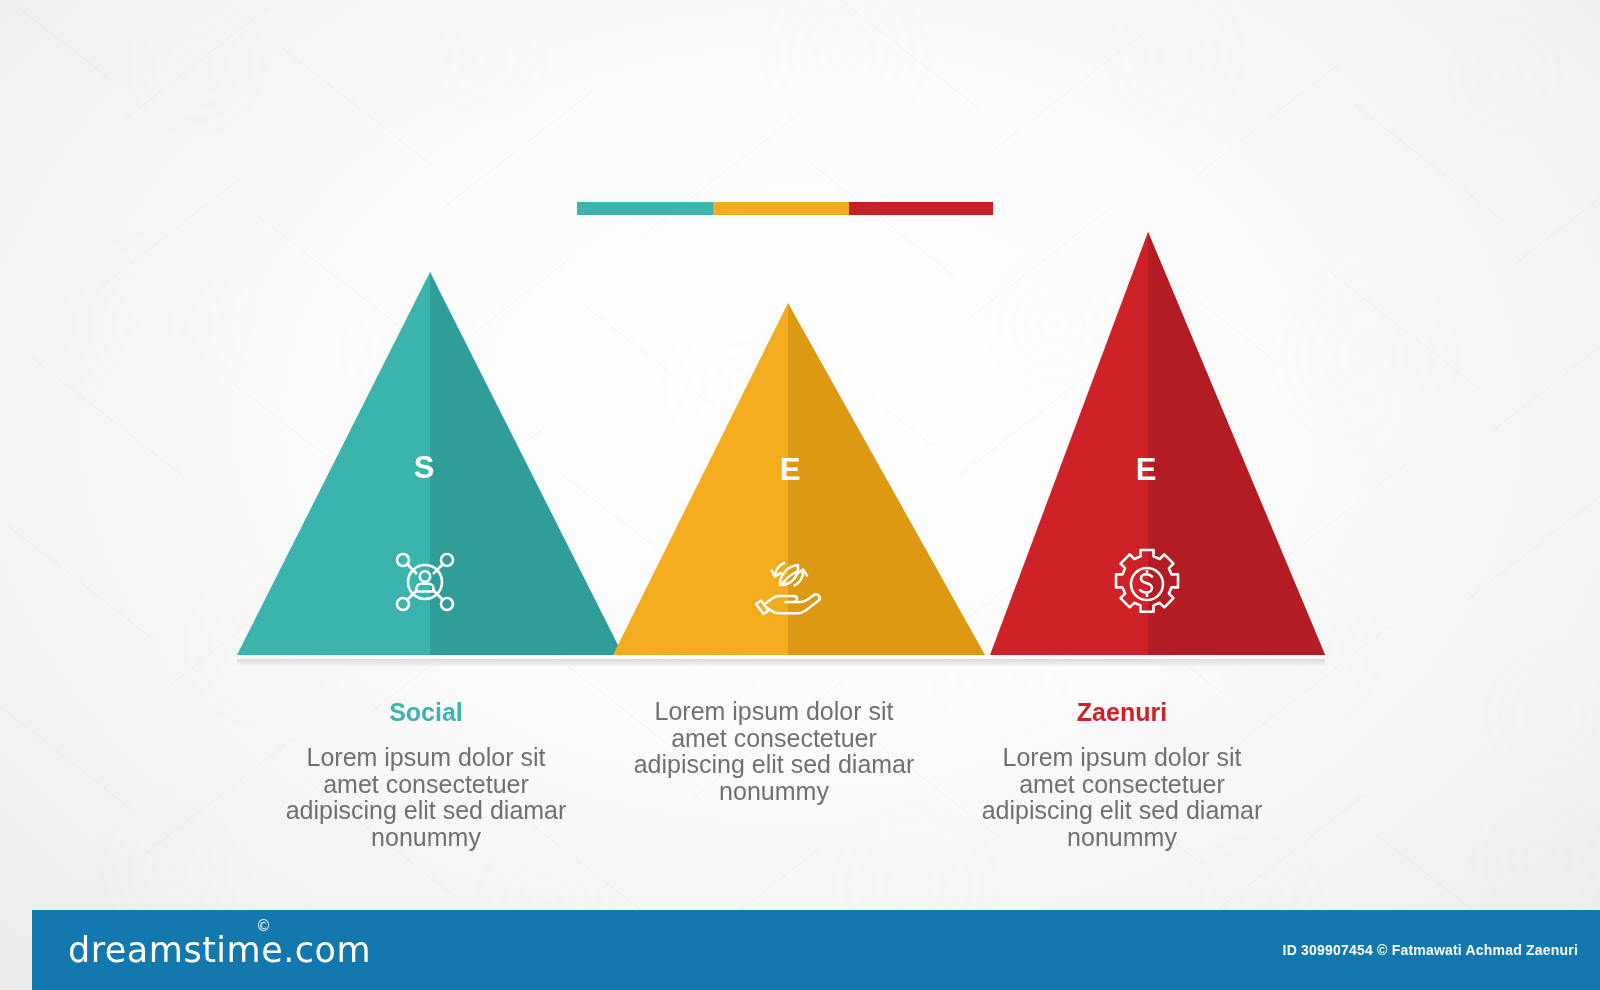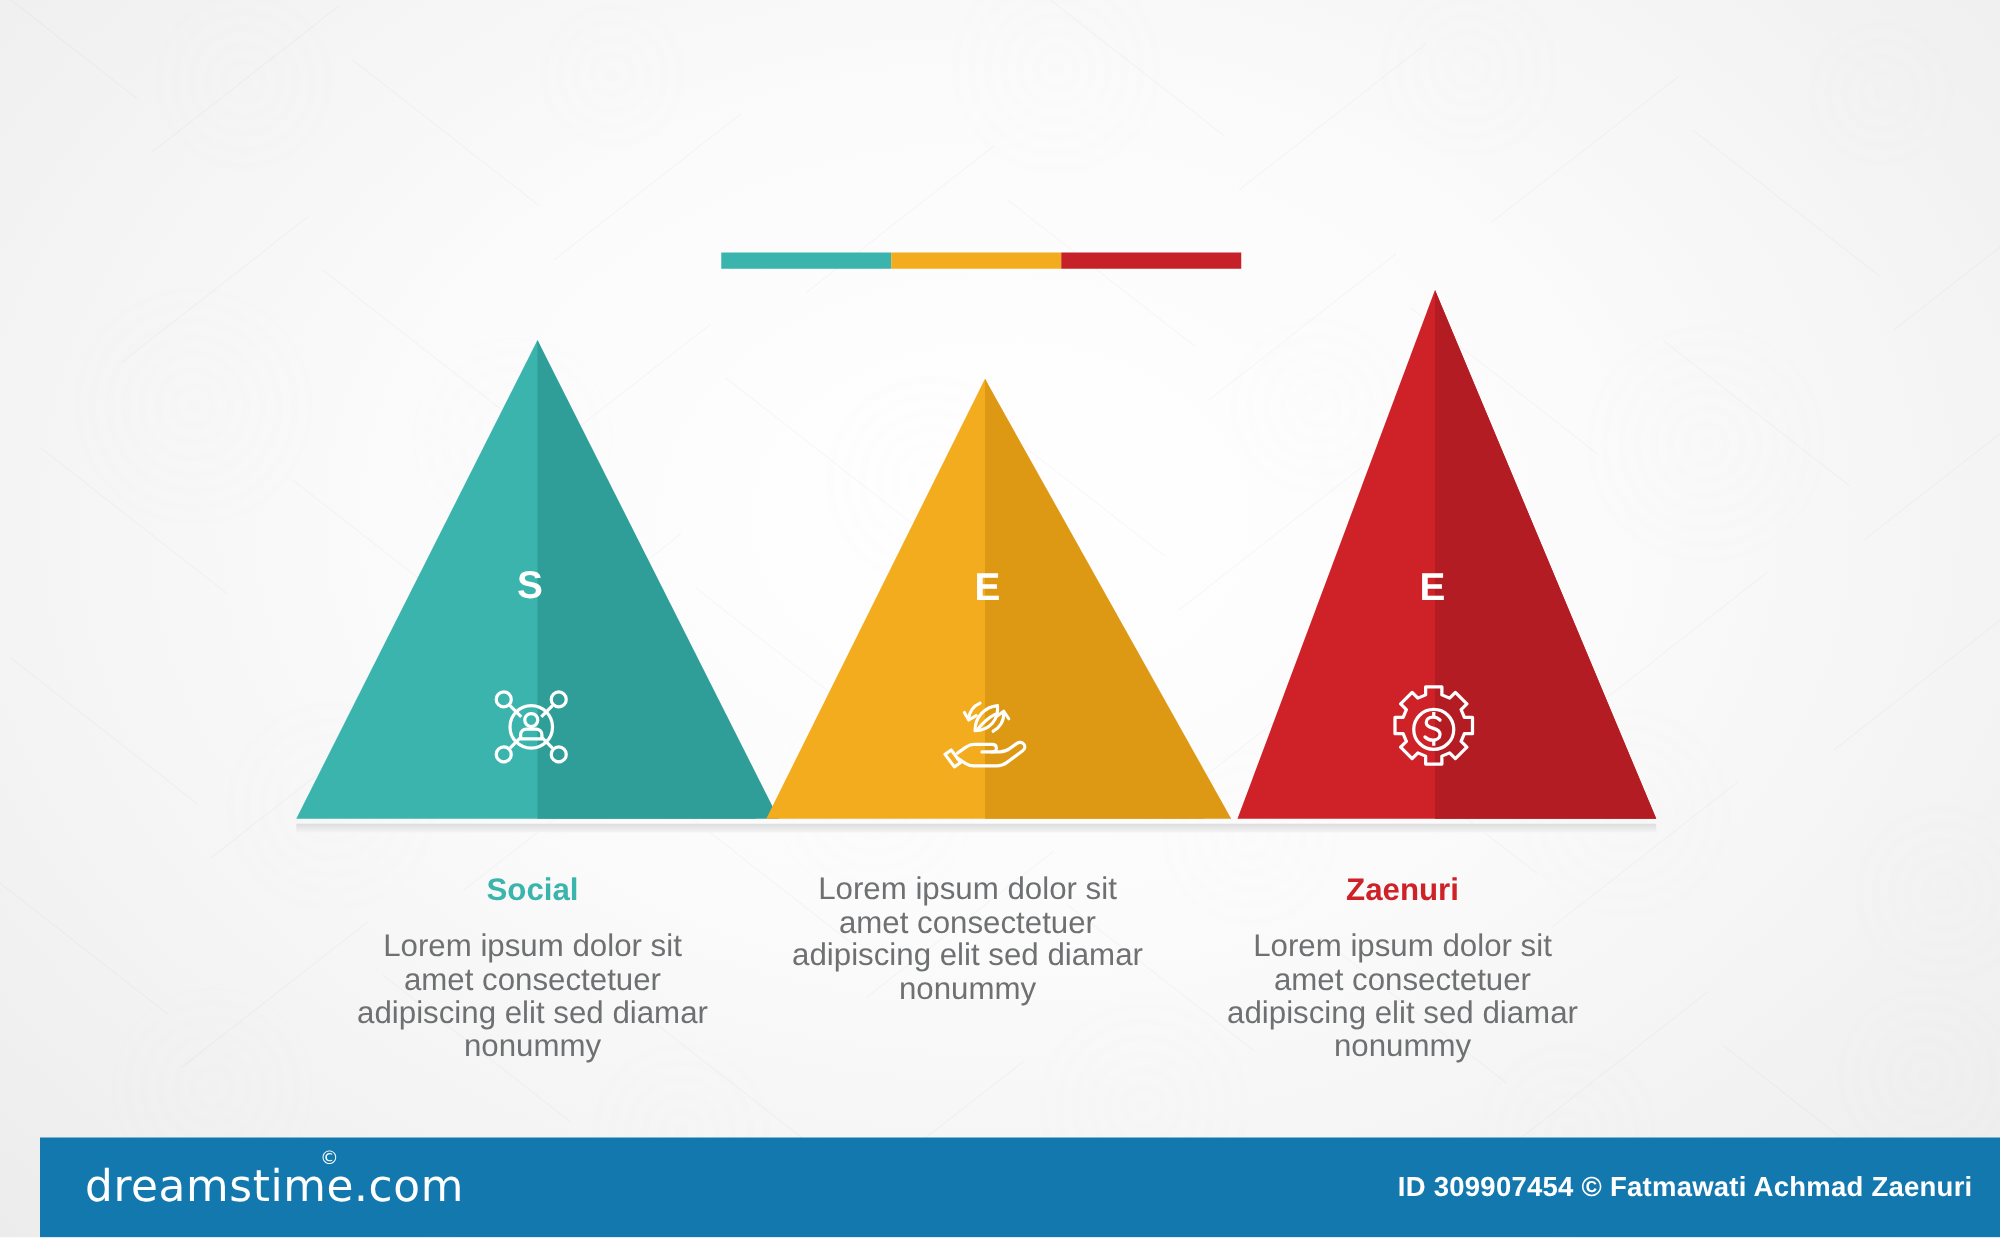--- a/index.html
+++ b/index.html
@@ -128,21 +128,21 @@
     font-family: "DejaVu Sans", sans-serif;
   }
   .brand .reg {
     position: absolute;
     top: -13px; left: 188px;
     font-size: 15px;
   }
   .credit {
     margin-right: 34px;
     color: #ffffff;
-    font-size: 22px;
+    font-size: 14px;
     font-weight: bold;
     letter-spacing: 0.2px;
   }
 </style>
 </head>
 <body>
 
 <div id="stage">
 
   <div class="wm-layer" id="wm">

